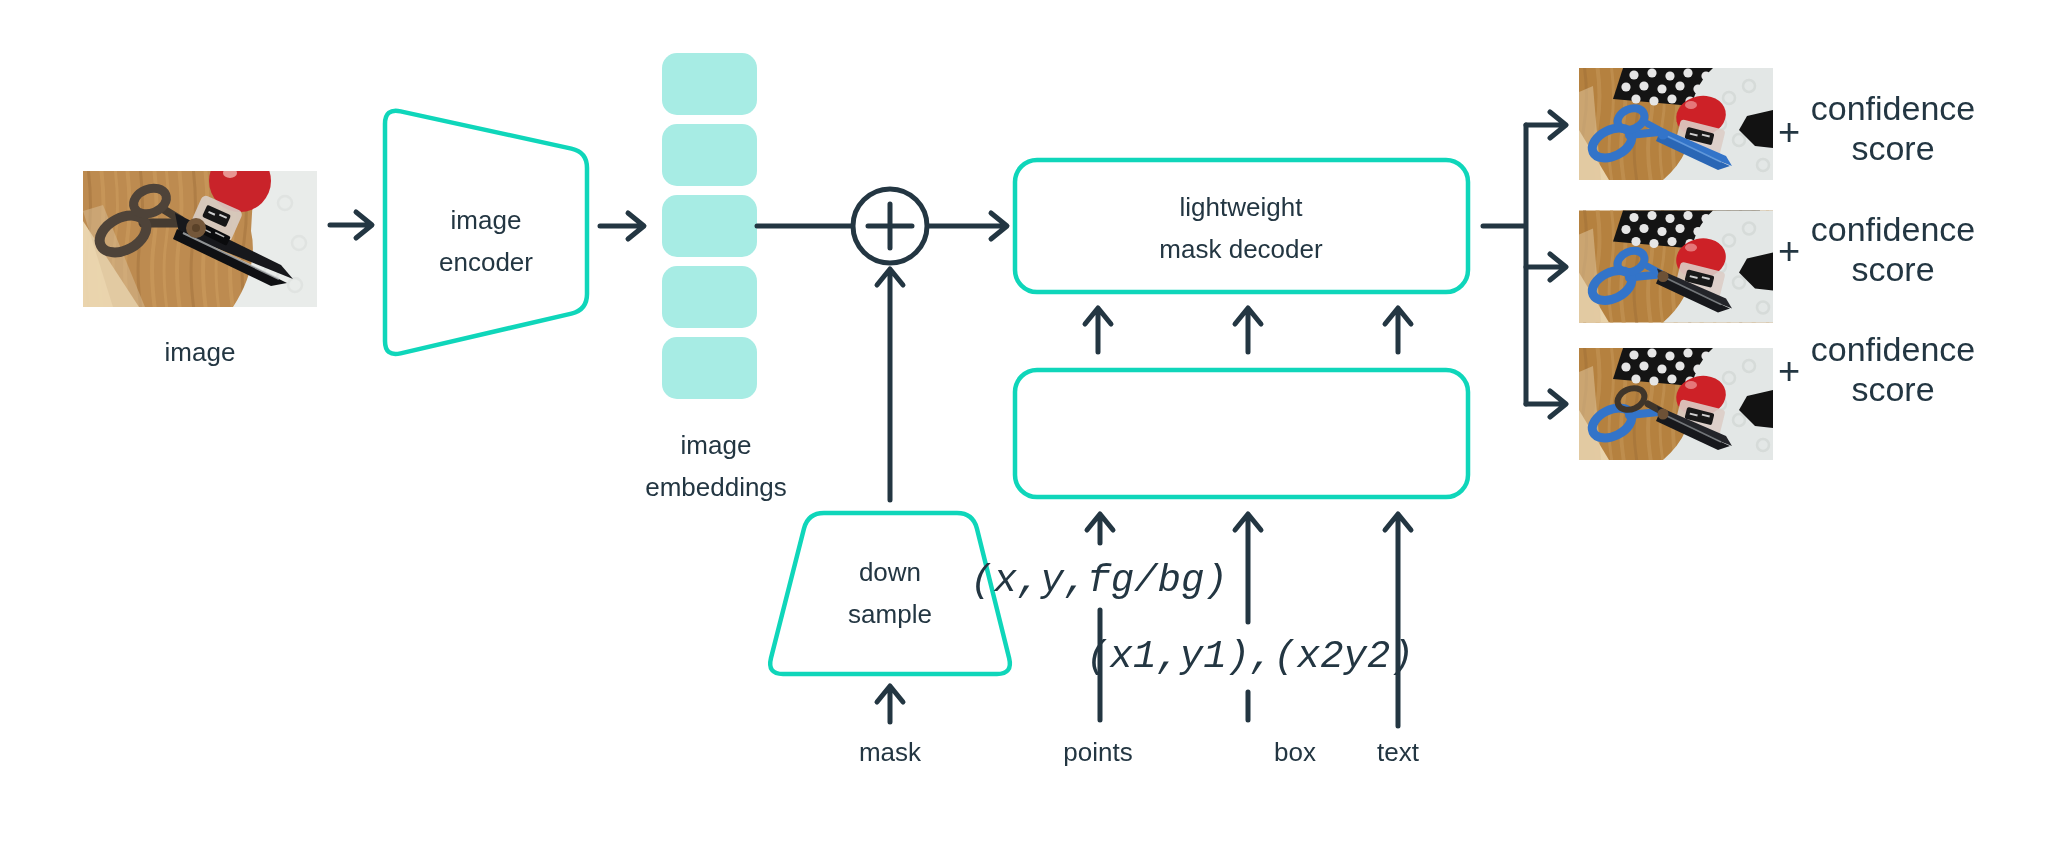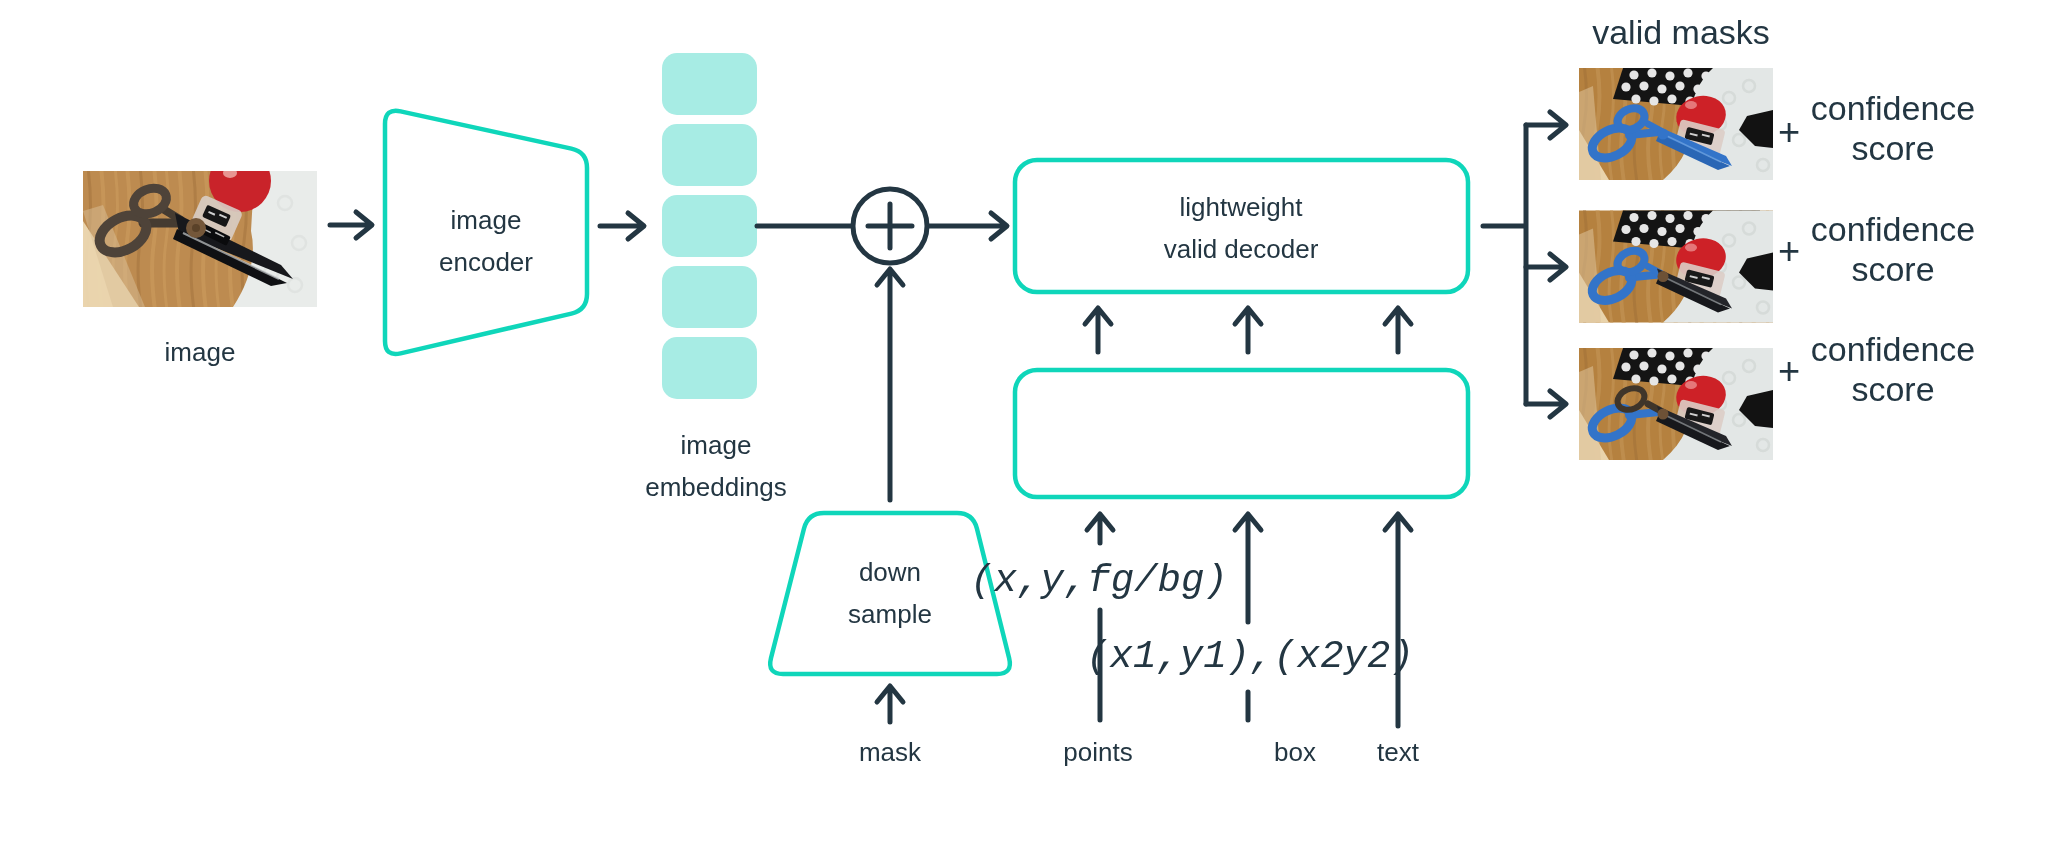--- a/index.html
+++ b/index.html
@@ -330,38 +330,37 @@
     <div>encoder</div>
   </div>
 
   <div class="lbl" style="left:716px;top:466px">
     <div>image</div>
     <div>embeddings</div>
   </div>
 
   <div class="lbl" style="left:1241px;top:228px">
     <div>lightweight</div>
-    <div>valid decoder</div>
+    <div>mask decoder</div>
   </div>
 
 
   <div class="lbl" style="left:890px;top:593px">
     <div>down</div>
     <div>sample</div>
   </div>
 
   <div class="lbl" style="left:890px;top:752px">mask</div>
   <div class="lbl" style="left:1098px;top:752px">points</div>
   <div class="lbl" style="left:1295px;top:752px">box</div>
   <div class="lbl" style="left:1398px;top:752px">text</div>
 
   <div class="lbl serif" style="left:1099px;top:581px">(x,y,fg/bg)</div>
   <div class="lbl serif" style="left:1250px;top:657px">(x1,y1),(x2y2)</div>
 
-  <div class="lbl lbl-sm" style="left:1681px;top:32px">valid masks</div>
 
   <div class="lbl lbl-sm plus-txt" style="left:1789px;top:132px">+</div>
   <div class="lbl lbl-sm" style="left:1893px;top:128px">
     <div>confidence</div>
     <div>score</div>
   </div>
 
   <div class="lbl lbl-sm plus-txt" style="left:1789px;top:251px">+</div>
   <div class="lbl lbl-sm" style="left:1893px;top:249px">
     <div>confidence</div>

